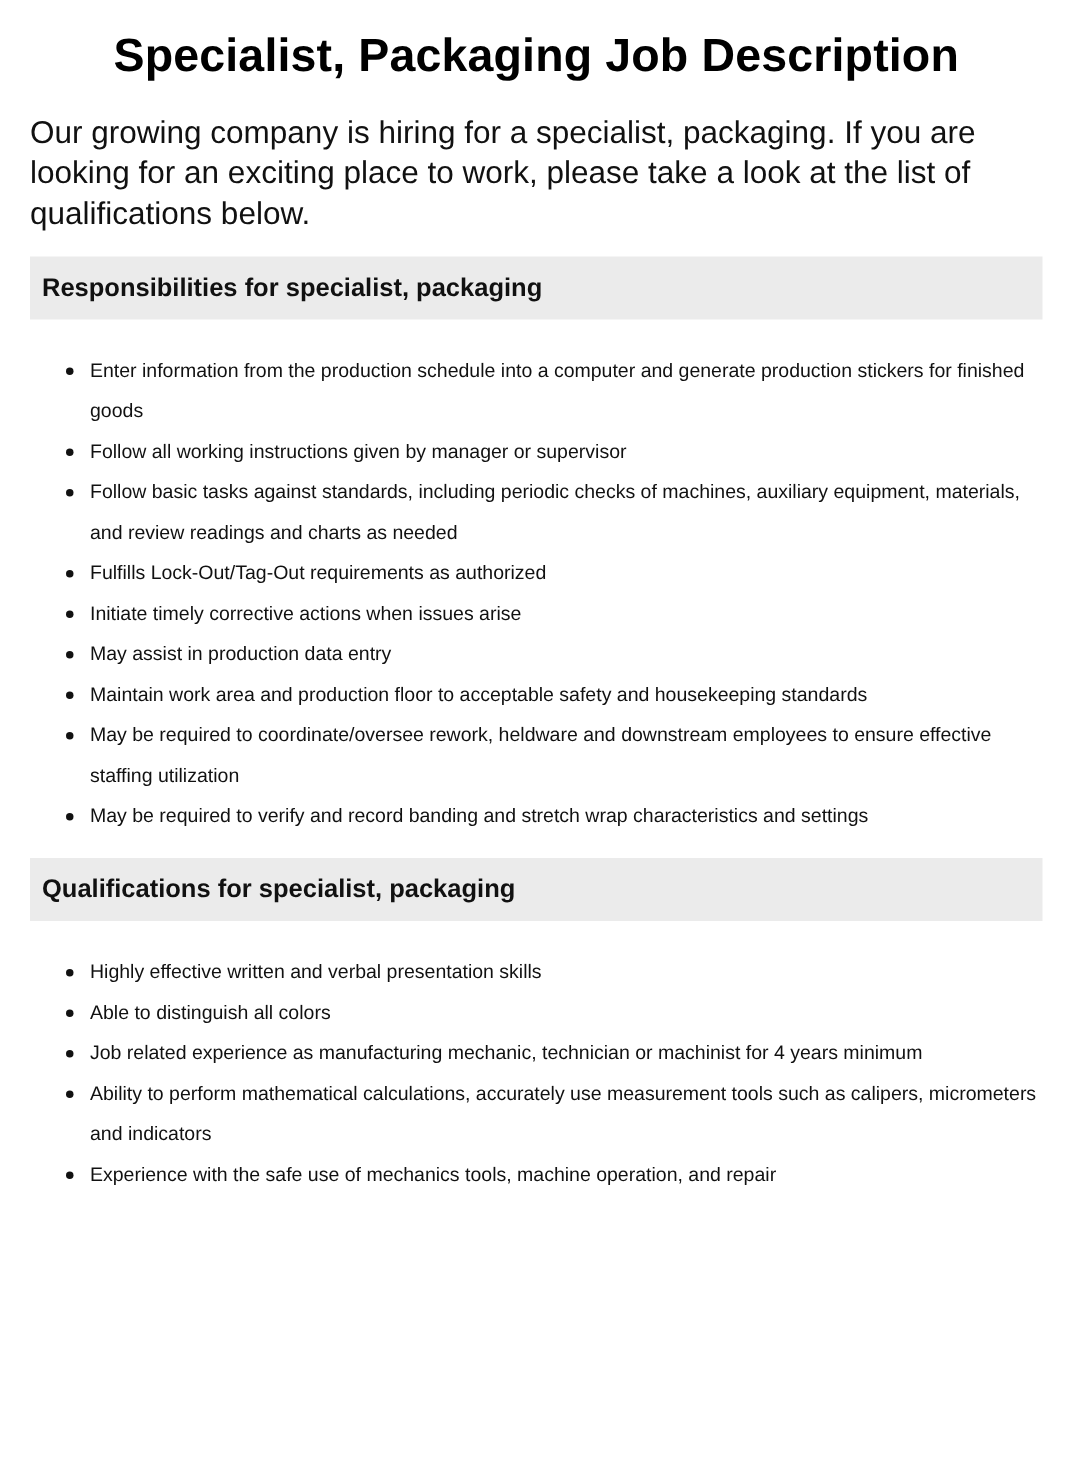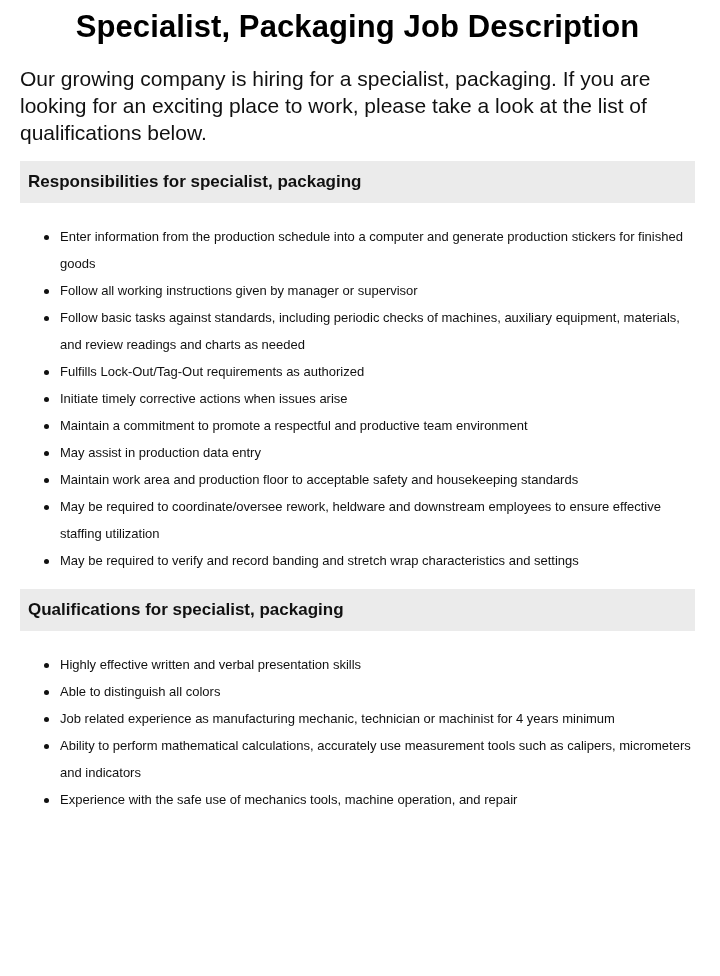--- a/index.html
+++ b/index.html
@@ -11,21 +11,21 @@
       width: 720px;
       height: 976px;
       overflow: hidden;
       font-family: "Liberation Sans", sans-serif;
       color: #111111;
     }
     .page {
       padding: 0 25px 0 20px;
     }
     h1 {
-      margin: 4px;
+      margin: 14px;
       padding-top: 2px;
       text-align: center;
       font-size: 31px;
       font-weight: bold;
       line-height: 42px;
       letter-spacing: 0.1px;
       color: #000;
     }
     .intro {
       margin: 17px 0 0 0;
@@ -74,21 +74,20 @@
   <h1>Specialist, Packaging Job Description</h1>
   <p class="intro">Our growing company is hiring for a specialist, packaging. If you are looking for an exciting place to work, please take a look at the list of qualifications below.</p>
 
   <div class="section-header">Responsibilities for specialist, packaging</div>
   <ul class="items">
     <li>Enter information from the production schedule into a computer and generate production stickers for finished goods</li>
     <li>Follow all working instructions given by manager or supervisor</li>
     <li>Follow basic tasks against standards, including periodic checks of machines, auxiliary equipment, materials, and review readings and charts as needed</li>
     <li>Fulfills Lock-Out/Tag-Out requirements as authorized</li>
     <li>Initiate timely corrective actions when issues arise</li>
-    <li>Maintain a commitment to promote a respectful and productive team environment</li>
     <li>May assist in production data entry</li>
     <li>Maintain work area and production floor to acceptable safety and housekeeping standards</li>
     <li>May be required to coordinate/oversee rework, heldware and downstream employees to ensure effective staffing utilization</li>
     <li>May be required to verify and record banding and stretch wrap characteristics and settings</li>
   </ul>
 
   <div class="section-header section-2">Qualifications for specialist, packaging</div>
   <ul class="items">
     <li>Highly effective written and verbal presentation skills</li>
     <li>Able to distinguish all colors</li>

